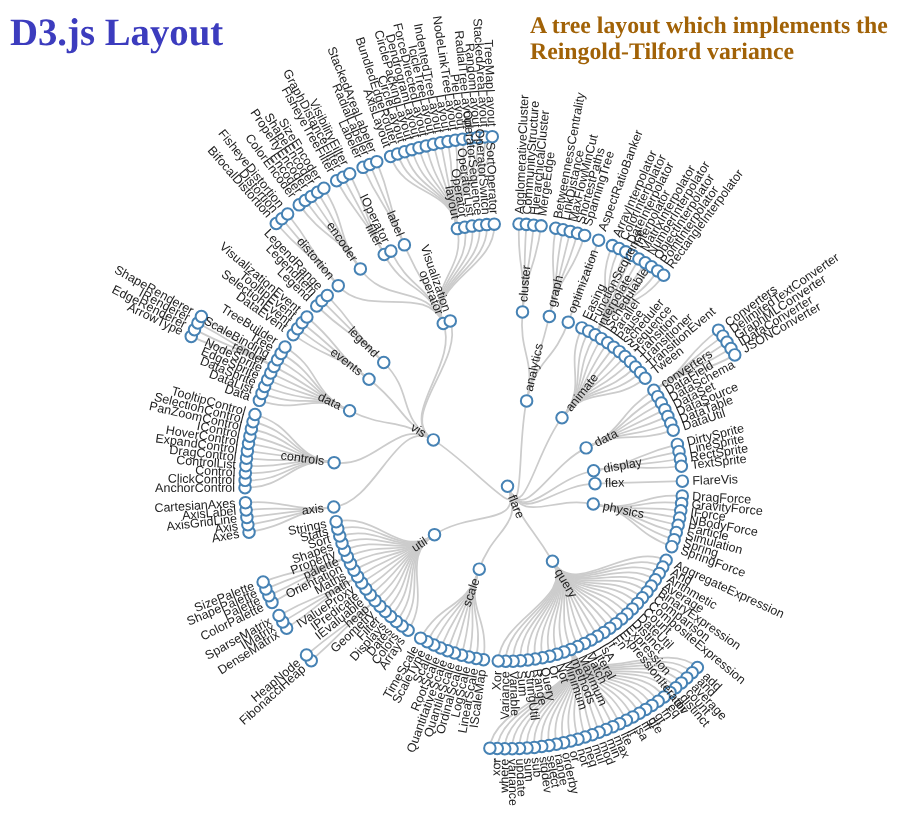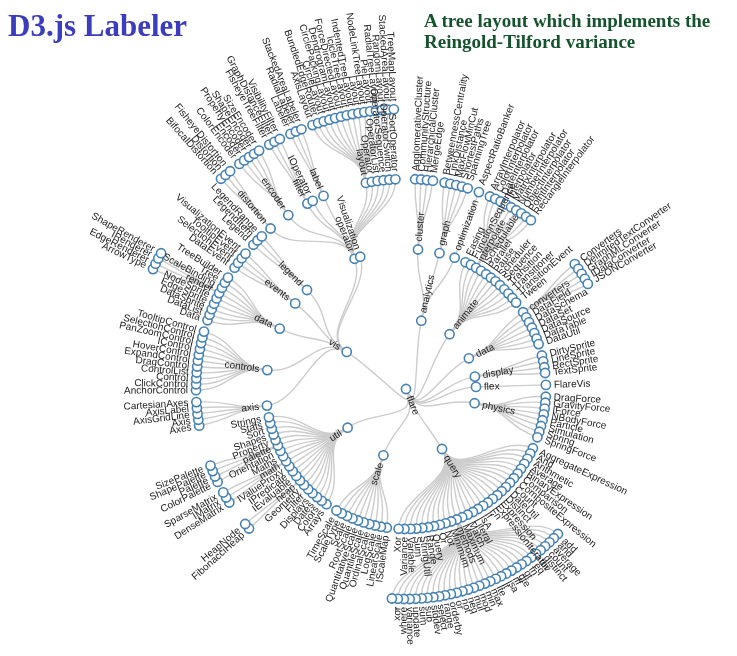--- a/index.html
+++ b/index.html
@@ -770,17 +770,17 @@
       <text transform="translate(393.8,109.3) rotate(447.5)" x="-8" dy="0.31em" text-anchor="end" class="lbl" fill="#222222">TreeMapLayout</text>
       <text transform="translate(371.8,181.8) rotate(440.6)" x="-8" dy="0.31em" text-anchor="end" class="lbl" fill="#222222">Operator</text>
       <text transform="translate(377.6,180.9) rotate(442.2)" x="-8" dy="0.31em" text-anchor="end" class="lbl" fill="#222222">OperatorList</text>
       <text transform="translate(383.5,180.2) rotate(443.9)" x="-8" dy="0.31em" text-anchor="end" class="lbl" fill="#222222">OperatorSequence</text>
       <text transform="translate(389.4,179.7) rotate(445.5)" x="-8" dy="0.31em" text-anchor="end" class="lbl" fill="#222222">OperatorSwitch</text>
       <text transform="translate(395.4,179.3) rotate(447.1)" x="-8" dy="0.31em" text-anchor="end" class="lbl" fill="#222222">SortOperator</text>
       <text transform="translate(360.2,256.7) rotate(430.9)" x="-8" dy="0.31em" text-anchor="end" class="lbl" fill="#222222">Visualization</text>
     </g>
 </svg>
 
-<div class="hdr-title" style="color: rgb(60, 60, 190);">D3.js Labeler</div>
-<div class="hdr-sub" style="color: #14532d;">
+<div class="hdr-title" style="color: rgb(60, 60, 190);">D3.js Layout</div>
+<div class="hdr-sub" style="color: #a16207;">
   <div>A tree layout which implements the</div>
   <div>Reingold-Tilford variance</div>
 </div>
 
 </body></html>

